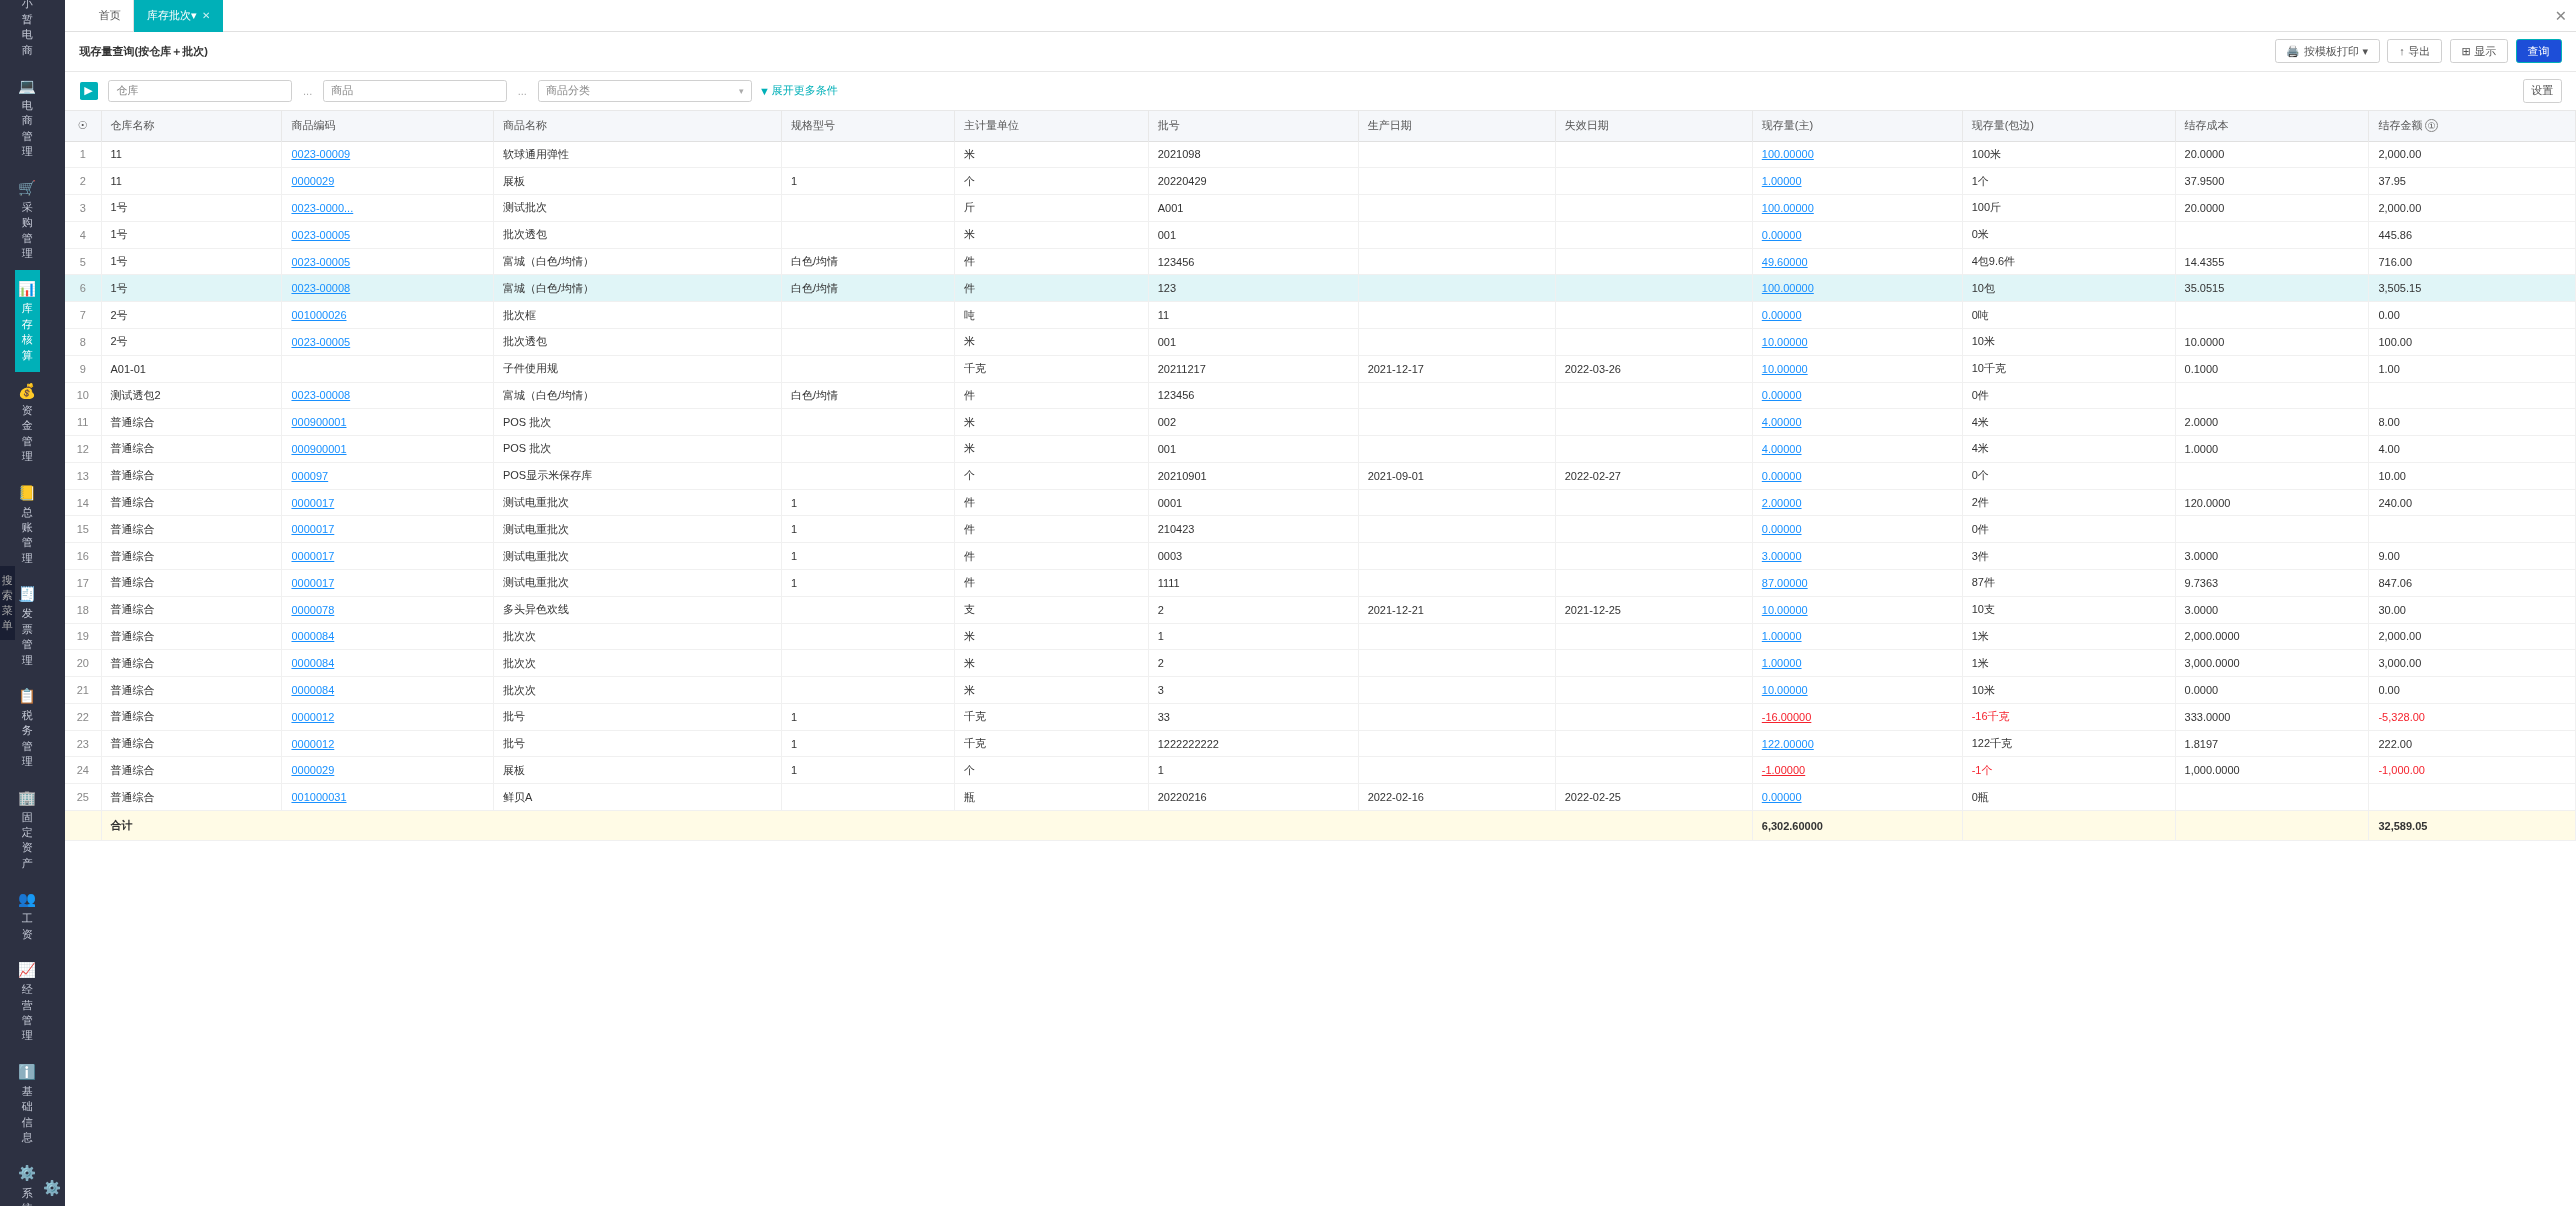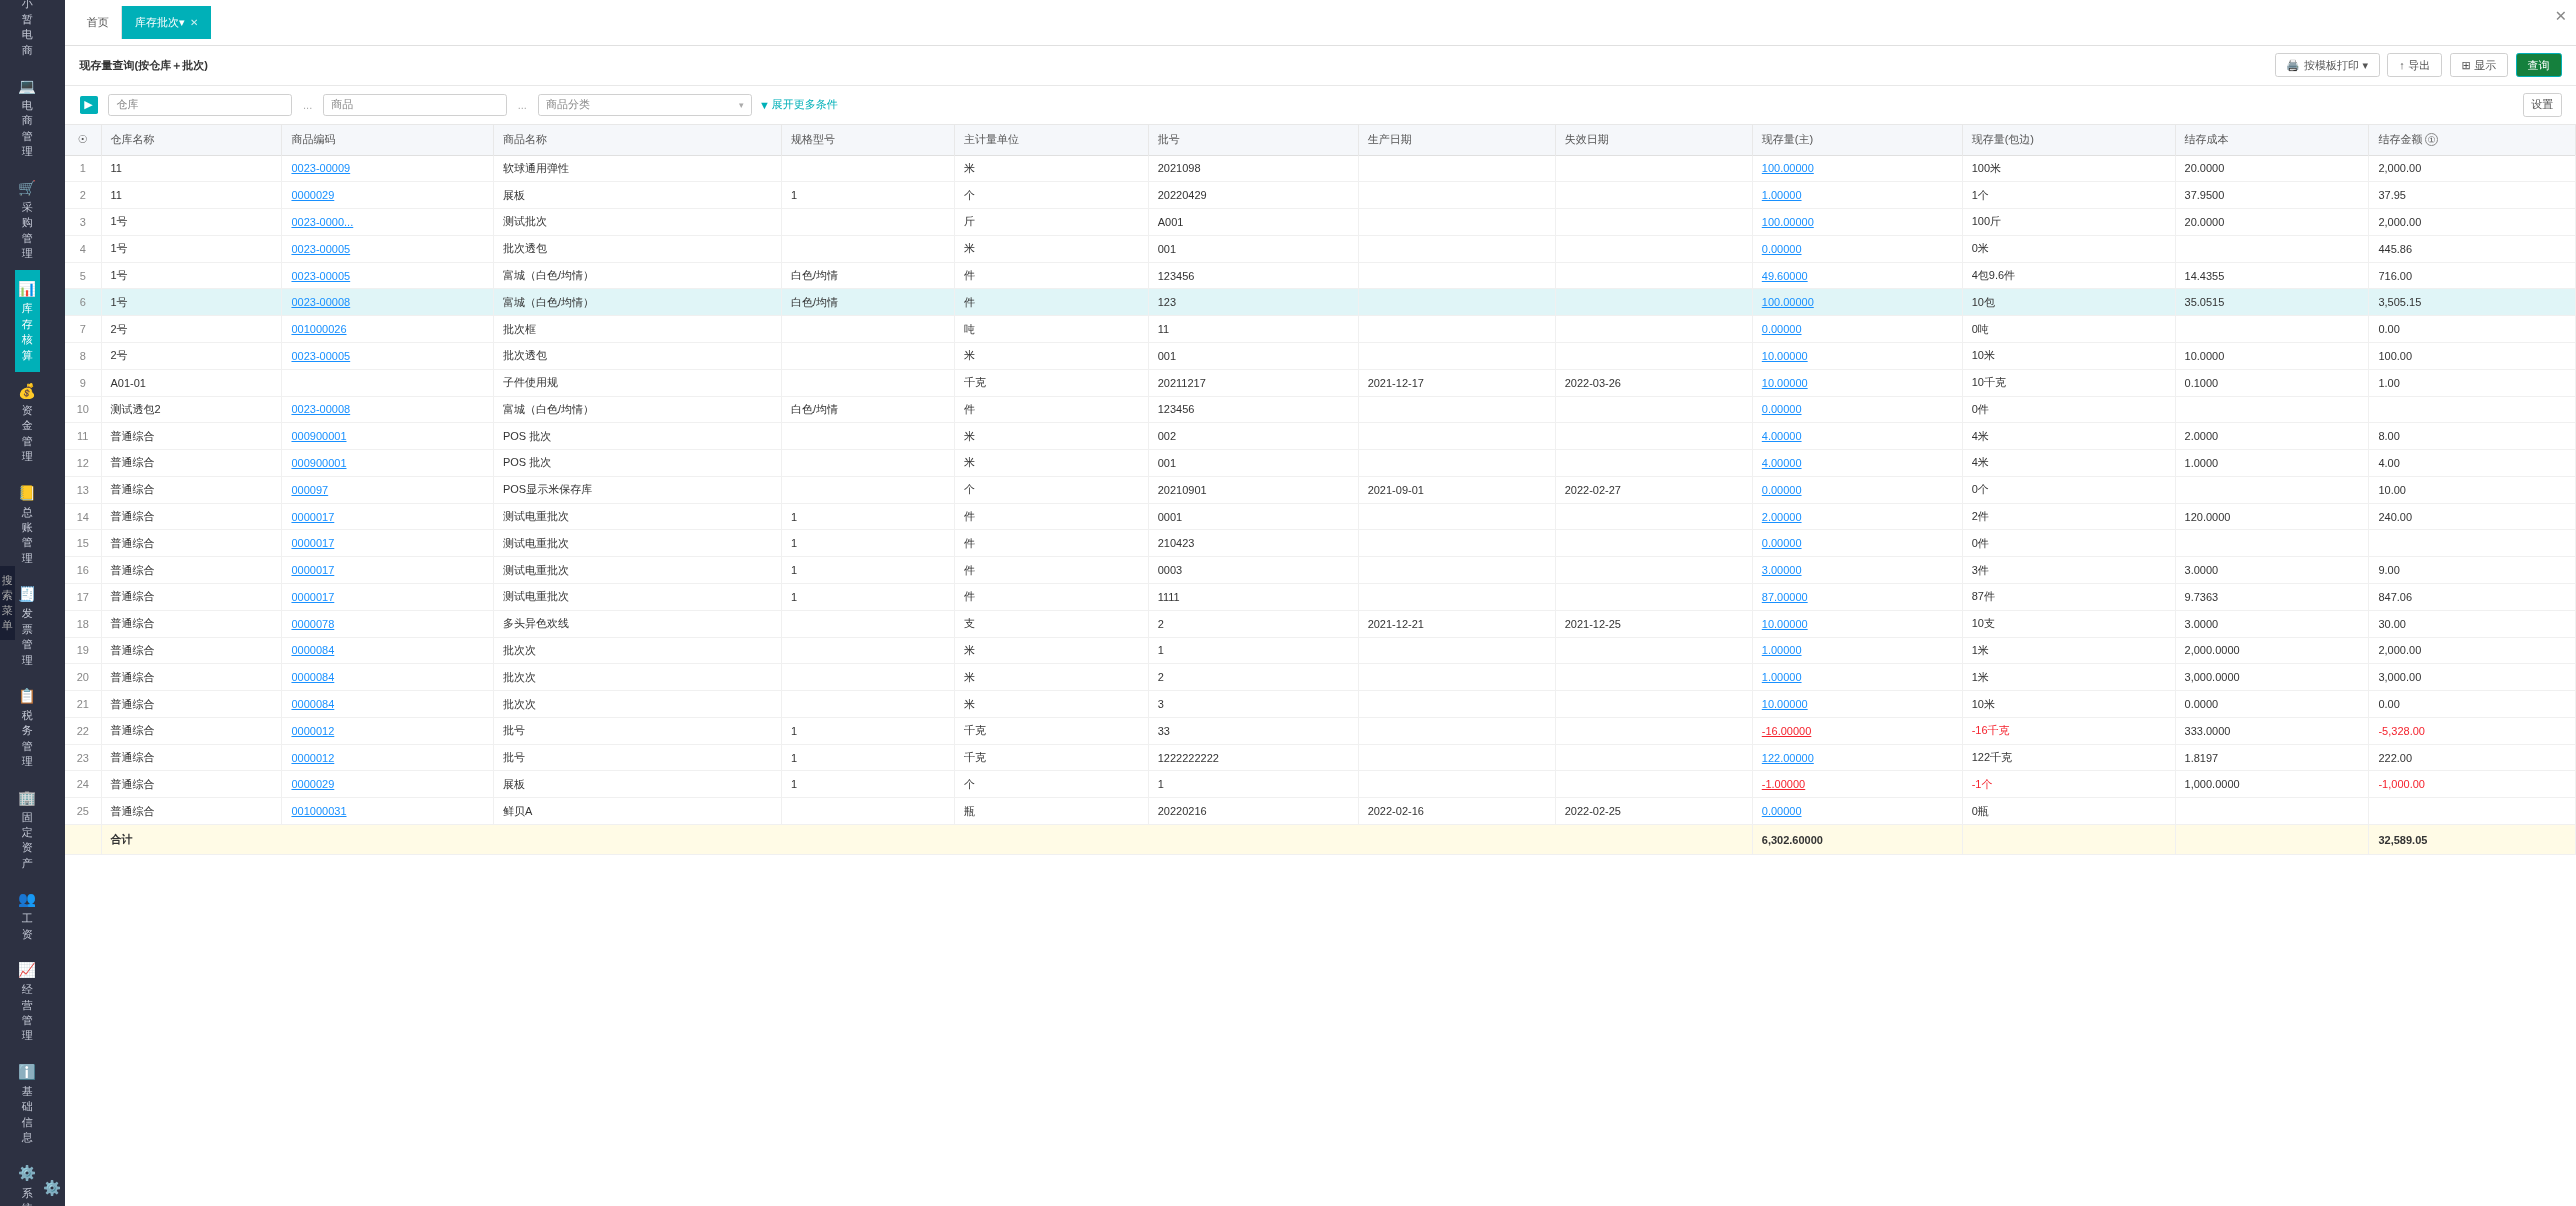--- a/index.html
+++ b/index.html
@@ -53,22 +53,22 @@
       flex-direction: column;
       overflow: hidden;
     }
 
     
     .top-nav {
       background: #fff;
       border-bottom: 0.9px solid #e0e0e0;
       display: flex;
       align-items: flex-start;
-      height: 46px;
-      padding: 0 9px;
+      height: 32px;
+      padding: 0 21px;
       flex-shrink: 0;
     }
     .top-nav-tab {
       padding: 0 12.7px;
       height: 33px;
       line-height: 33px;
       cursor: pointer;
       color: #555;
       border-right: 0.9px solid #e0e0e0;
     }
@@ -111,21 +111,21 @@
       border-radius: 2.7px;
       background: #fff;
       cursor: pointer;
       color: #555;
       font-size: 11px;
       display: flex;
       align-items: center;
       gap: 3.6px;
     }
     .btn-primary {
-      background: #15803d;
+      background: #1d4ed8;
       color: #fff;
       border-color: #00b0b8;
     }
 
     
     .filter-bar {
       background: #fff;
       padding: 7.2px 14.5px;
       border-bottom: 0.9px solid #e8e8e8;
       display: flex;

